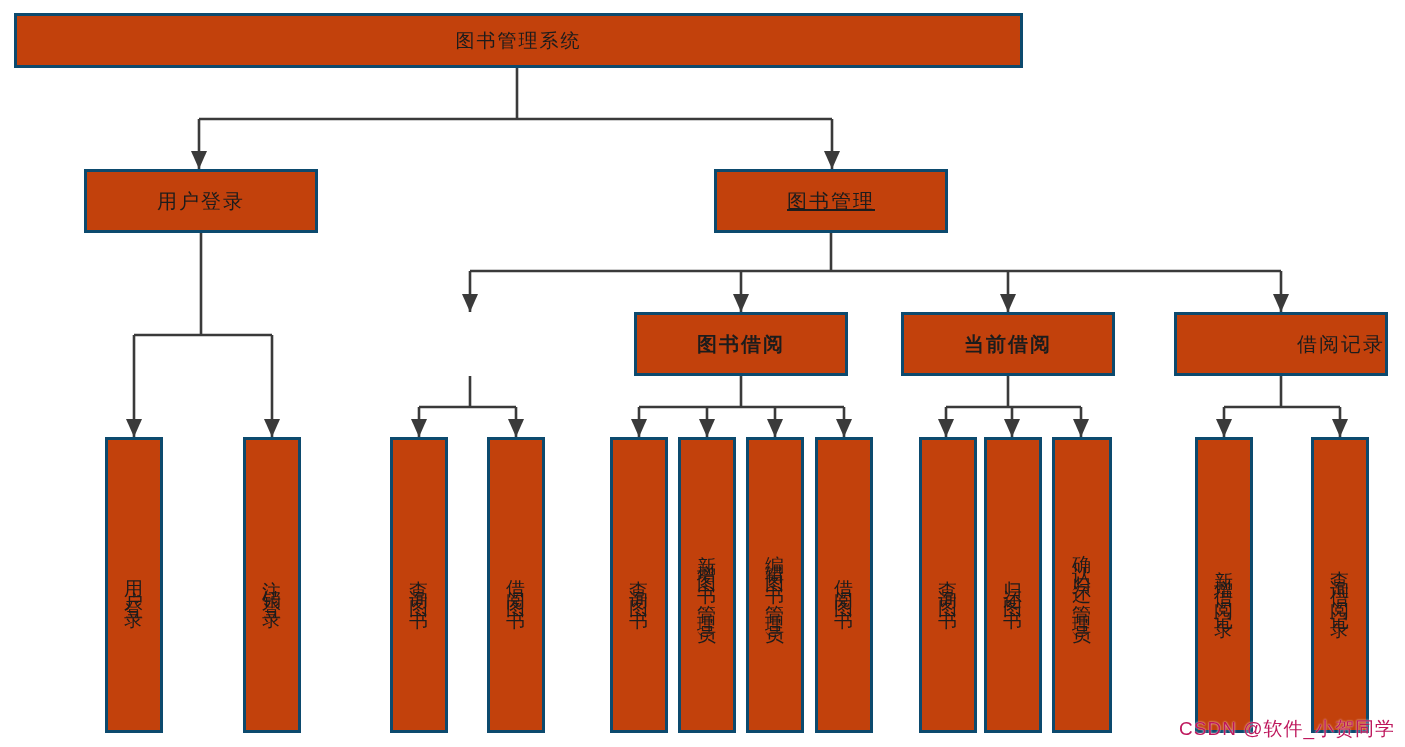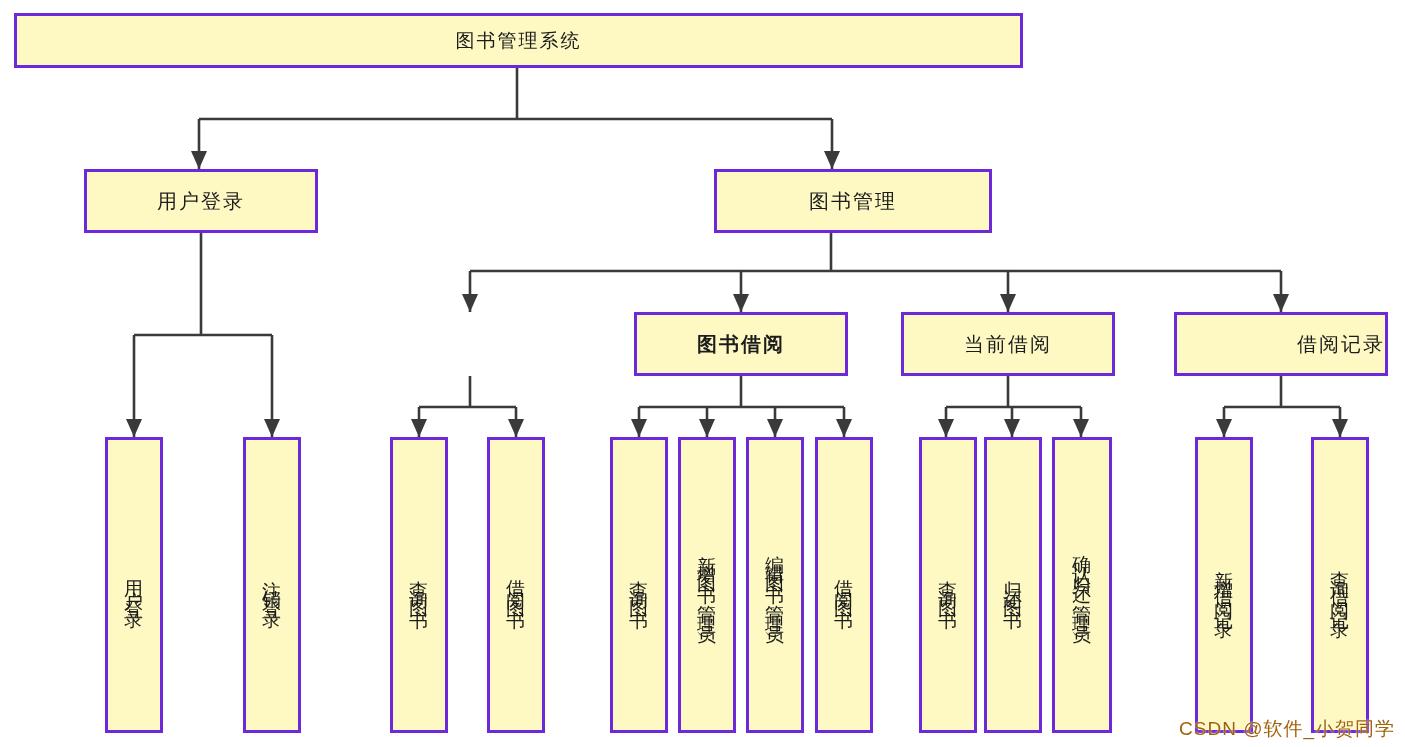--- a/index.html
+++ b/index.html
@@ -24,22 +24,22 @@
     height: 747px;
   }
   #connectors path {
     stroke: #3a3a3a;
     stroke-width: 2.6;
     fill: none;
   }
   .box {
     position: absolute;
     box-sizing: border-box;
-    border: 3px solid #6d28d9;
-    background: #fef9c3;
+    border: 3px solid #0c4a6e;
+    background: #c2410c;
     display: flex;
     align-items: center;
     justify-content: center;
   }
   .h-label {
     font-size: 20px;
     letter-spacing: 2px;
     white-space: nowrap;
   }
   .root-label {
@@ -50,24 +50,24 @@
   .leaf .v-label {
     writing-mode: vertical-rl;
     text-orientation: mixed;
     font-size: 19px;
     letter-spacing: 10px;
     line-height: 1;
   }
   
   .n-root            { left: 14px;   top: 13px;  width: 1009px; height: 55px; }
   .n-user-login      { left: 84px;   top: 169px; width: 234px;  height: 64px; }
-  .n-book-mgmt       { left: 714px;  top: 169px; width: 278px;  height: 64px; }
+  .n-book-mgmt       { left: 714px;  top: 169px; width: 234px;  height: 64px; text-decoration: underline; }
   .n-new-book-rec    { left: 364px;  top: 312px; width: 212px;  height: 64px; }
   .n-book-borrow     { left: 634px;  top: 312px; width: 214px;  height: 64px; font-weight: bold; }
-  .n-current-borrow  { left: 901px;  top: 312px; width: 214px;  height: 64px; }
+  .n-current-borrow  { left: 901px;  top: 312px; width: 214px;  height: 64px; font-weight: bold; }
   .n-borrow-records  { left: 1174px; top: 312px; width: 214px;  height: 64px; justify-content: flex-end; }
   .leaf              { top: 437px;   width: 58px; height: 296px; }
   .l-user-login      { left: 105px; }
   .l-logout          { left: 243px; }
   .l-query-1         { left: 390px; }
   .l-borrow-1        { left: 487px; }
   .l-query-2         { left: 610px; }
   .l-add-books       { left: 678px; }
   .l-edit-books      { left: 746px; }
   .l-borrow-2        { left: 815px; }
@@ -75,21 +75,21 @@
   .l-return-books    { left: 984px; }
   .l-confirm-return  { left: 1052px; width: 60px; }
   .l-add-record      { left: 1195px; }
   .l-query-record    { left: 1311px; }
   #watermark {
     position: absolute;
     right: 10px;
     bottom: 5px;
     font-size: 19px;
     letter-spacing: 1px;
-    color: #a16207;
+    color: #be185d;
     text-shadow: 0 0 2px #ffffff;
     z-index: 5;
     white-space: nowrap;
   }
 </style>
 </head>
 <body>
 
 <div id="stage">
 

